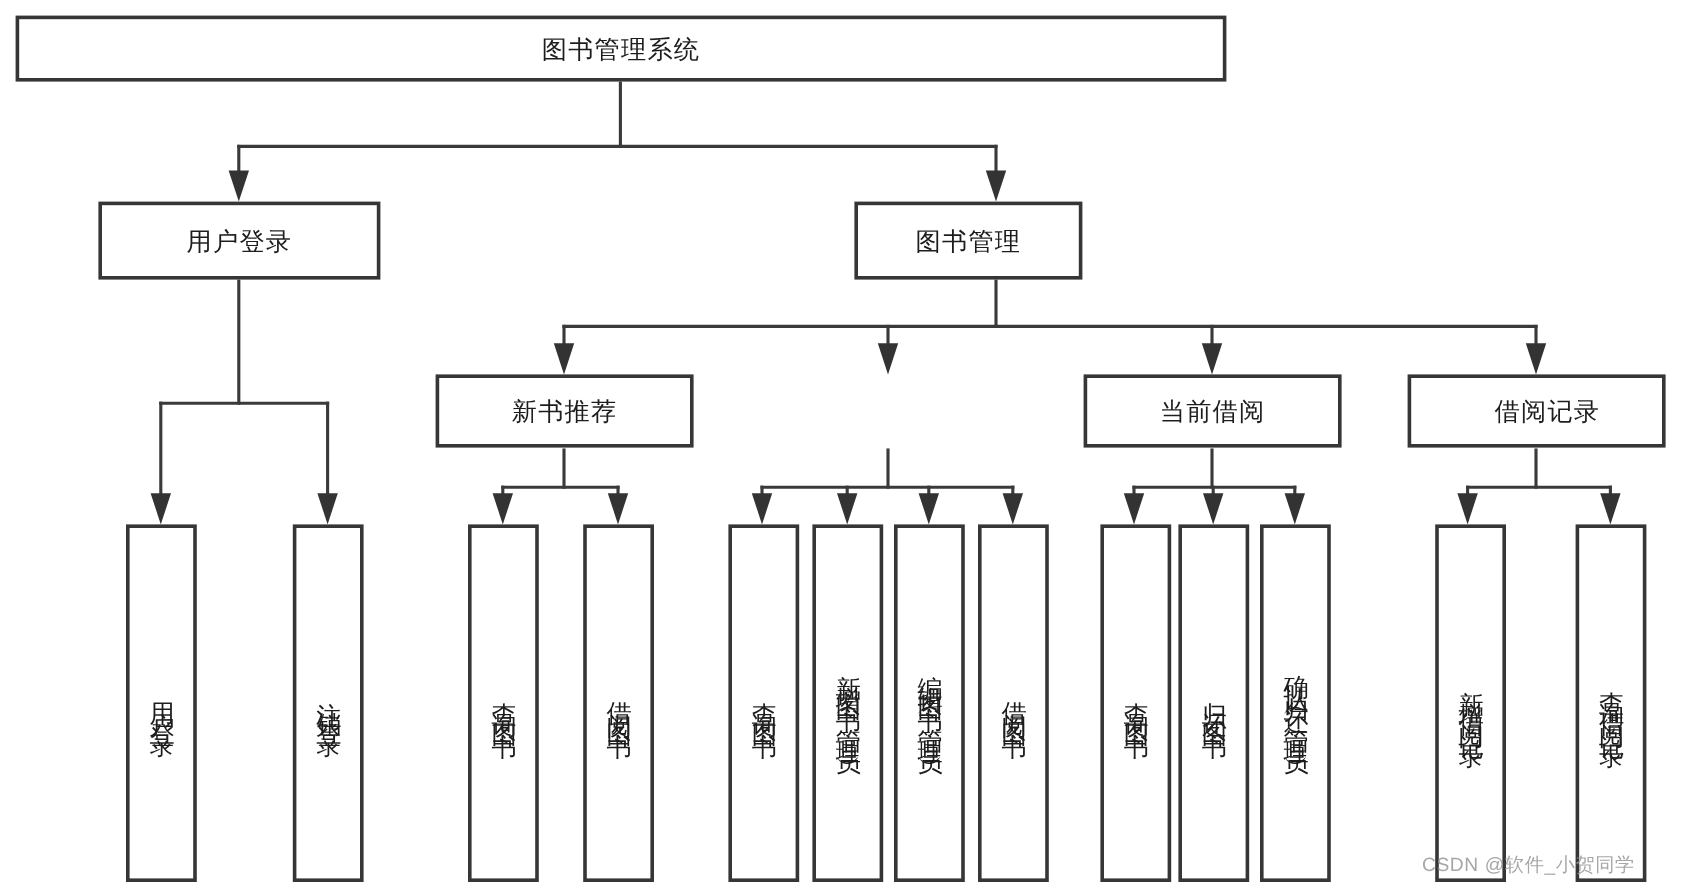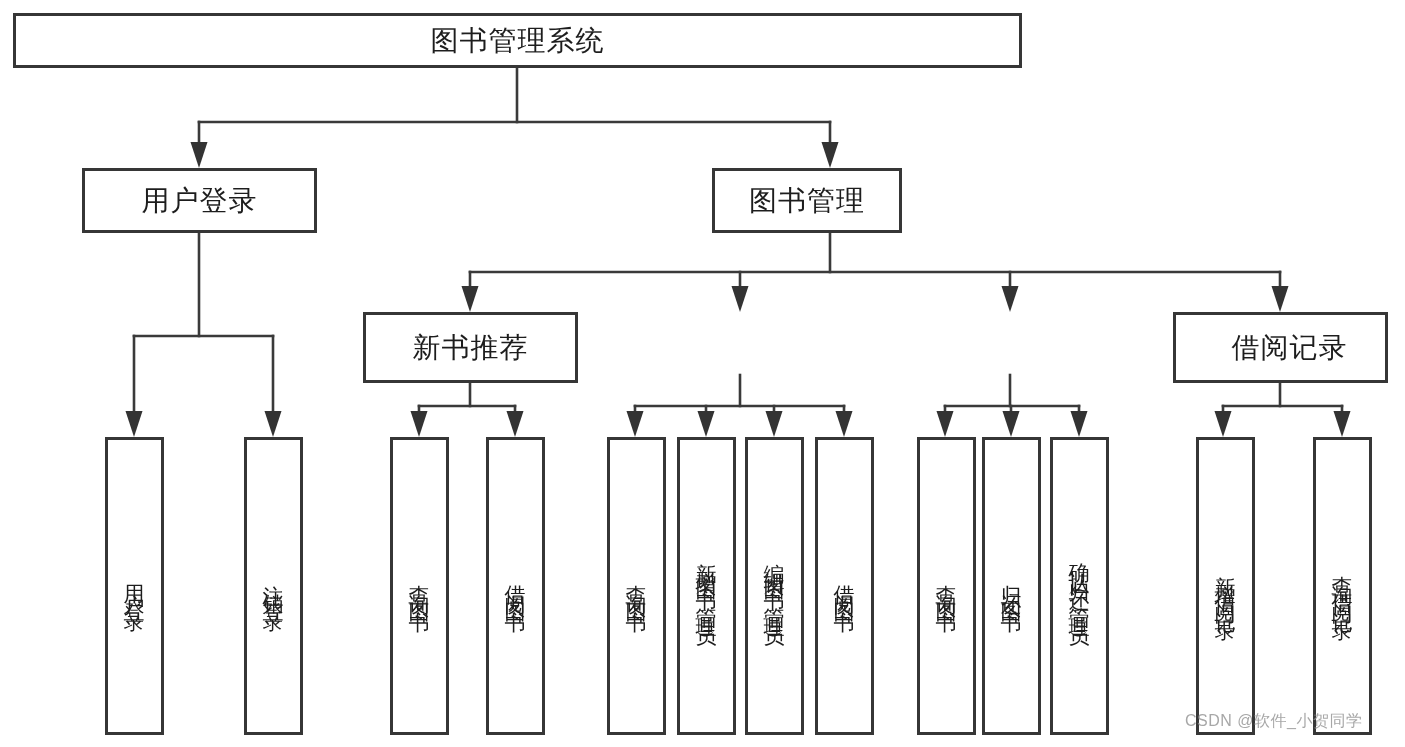--- a/index.html
+++ b/index.html
@@ -29,40 +29,40 @@
   .box {
     position: absolute;
     box-sizing: border-box;
     background: #ffffff;
     border: 3px solid #363636;
     display: flex;
     align-items: center;
     justify-content: center;
   }
   .hbox .label {
-    font-size: 28px;
+    font-size: 21px;
     color: #1d1d1d;
     letter-spacing: 1px;
     white-space: nowrap;
   }
   .vbox .label {
     writing-mode: vertical-rl;
     text-orientation: mixed;
     font-size: 21px;
     letter-spacing: 9px;
     color: #1d1d1d;
     line-height: 1;
   }
   
   .pos-root  { left: 13px;   top: 13px;  width: 1009px; height: 55px; }
   
   .pos-l2a   { left: 82px;   top: 168px; width: 235px;  height: 65px; }
   .pos-l2b   { left: 712px;  top: 168px; width: 190px;  height: 65px; }
   
-  .l3        { top: 312px; height: 71px; width: 215px; }
+  .l3        { top: 312px; height: 61px; width: 215px; }
   .pos-l3a   { left: 363px; }
   .pos-l3b   { left: 633px; }
   .pos-l3c   { left: 903px; }
   .pos-l3d   { left: 1173px; padding-left: 18px; }
   
   .leaf      { top: 437px; height: 298px; width: 59px; }
   .pos-c1  { left: 105px; }
   .pos-c2  { left: 244px; }
   .pos-c3  { left: 390px; }
   .pos-c4  { left: 486px; }
@@ -167,20 +167,23 @@
   <div class="box hbox pos-l2a">
     <span class="label">用户登录</span>
   </div>
   <div class="box hbox pos-l2b">
     <span class="label">图书管理</span>
   </div>
 
   <div class="box hbox l3 pos-l3a">
     <span class="label">新书推荐</span>
   </div>
+  <div class="box hbox l3 pos-l3c">
+    <span class="label">当前借阅</span>
+  </div>
   <div class="box hbox l3 pos-l3d">
     <span class="label">借阅记录</span>
   </div>
 
   <div class="box vbox leaf pos-c1">
     <span class="label">用户登录</span>
   </div>
   <div class="box vbox leaf pos-c2">
     <span class="label">注销登录</span>
   </div>

